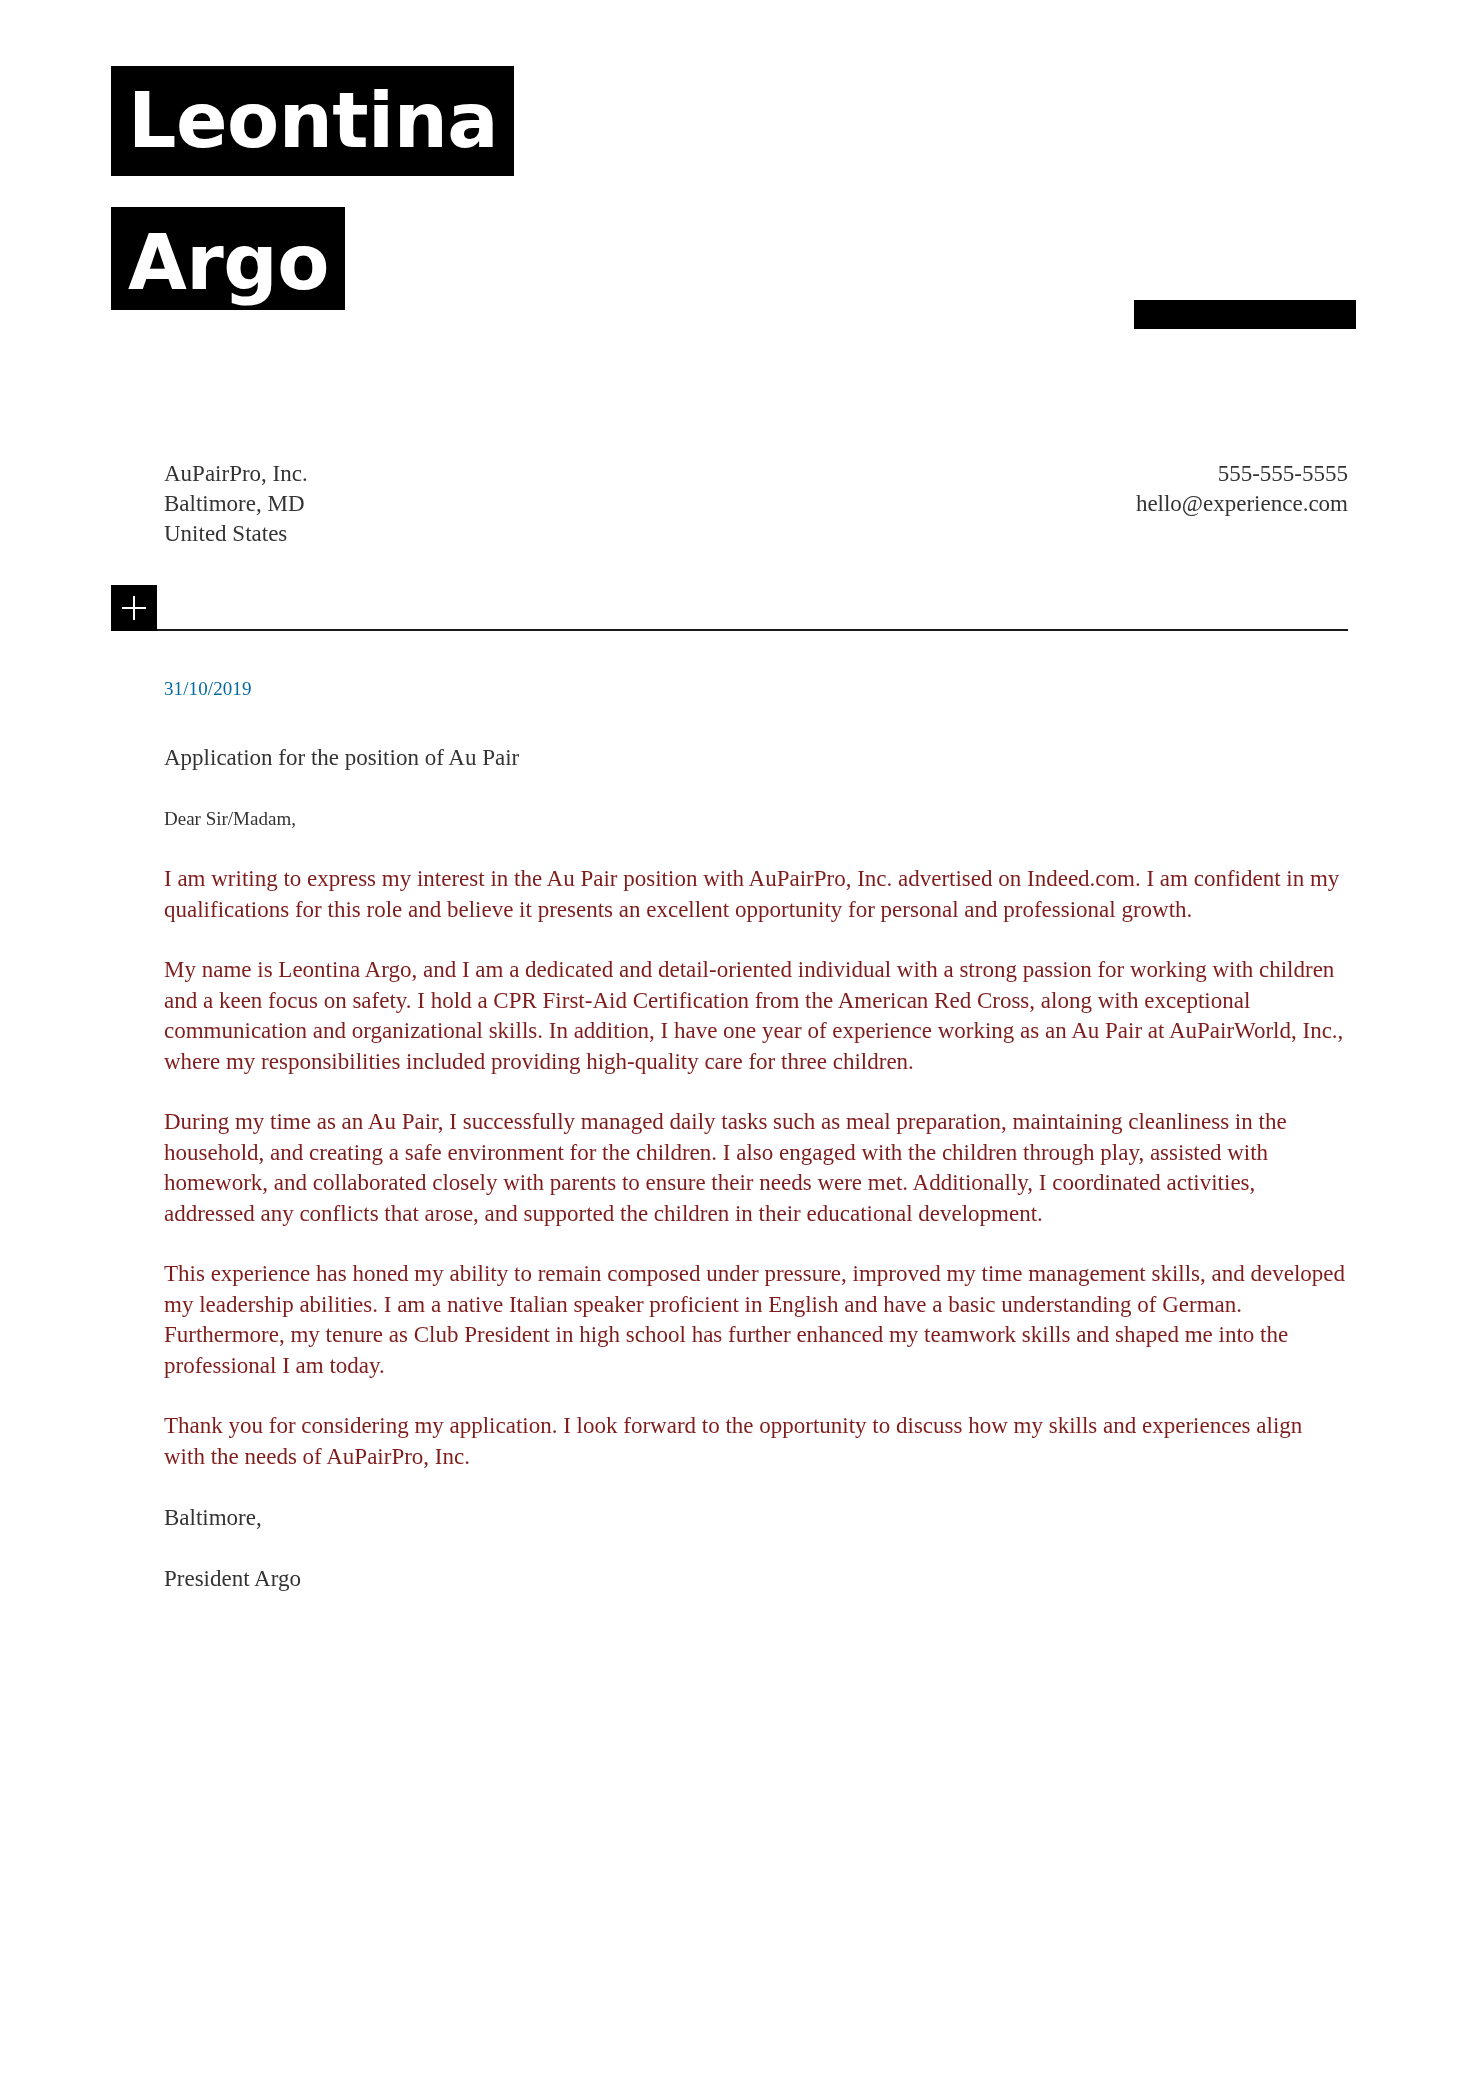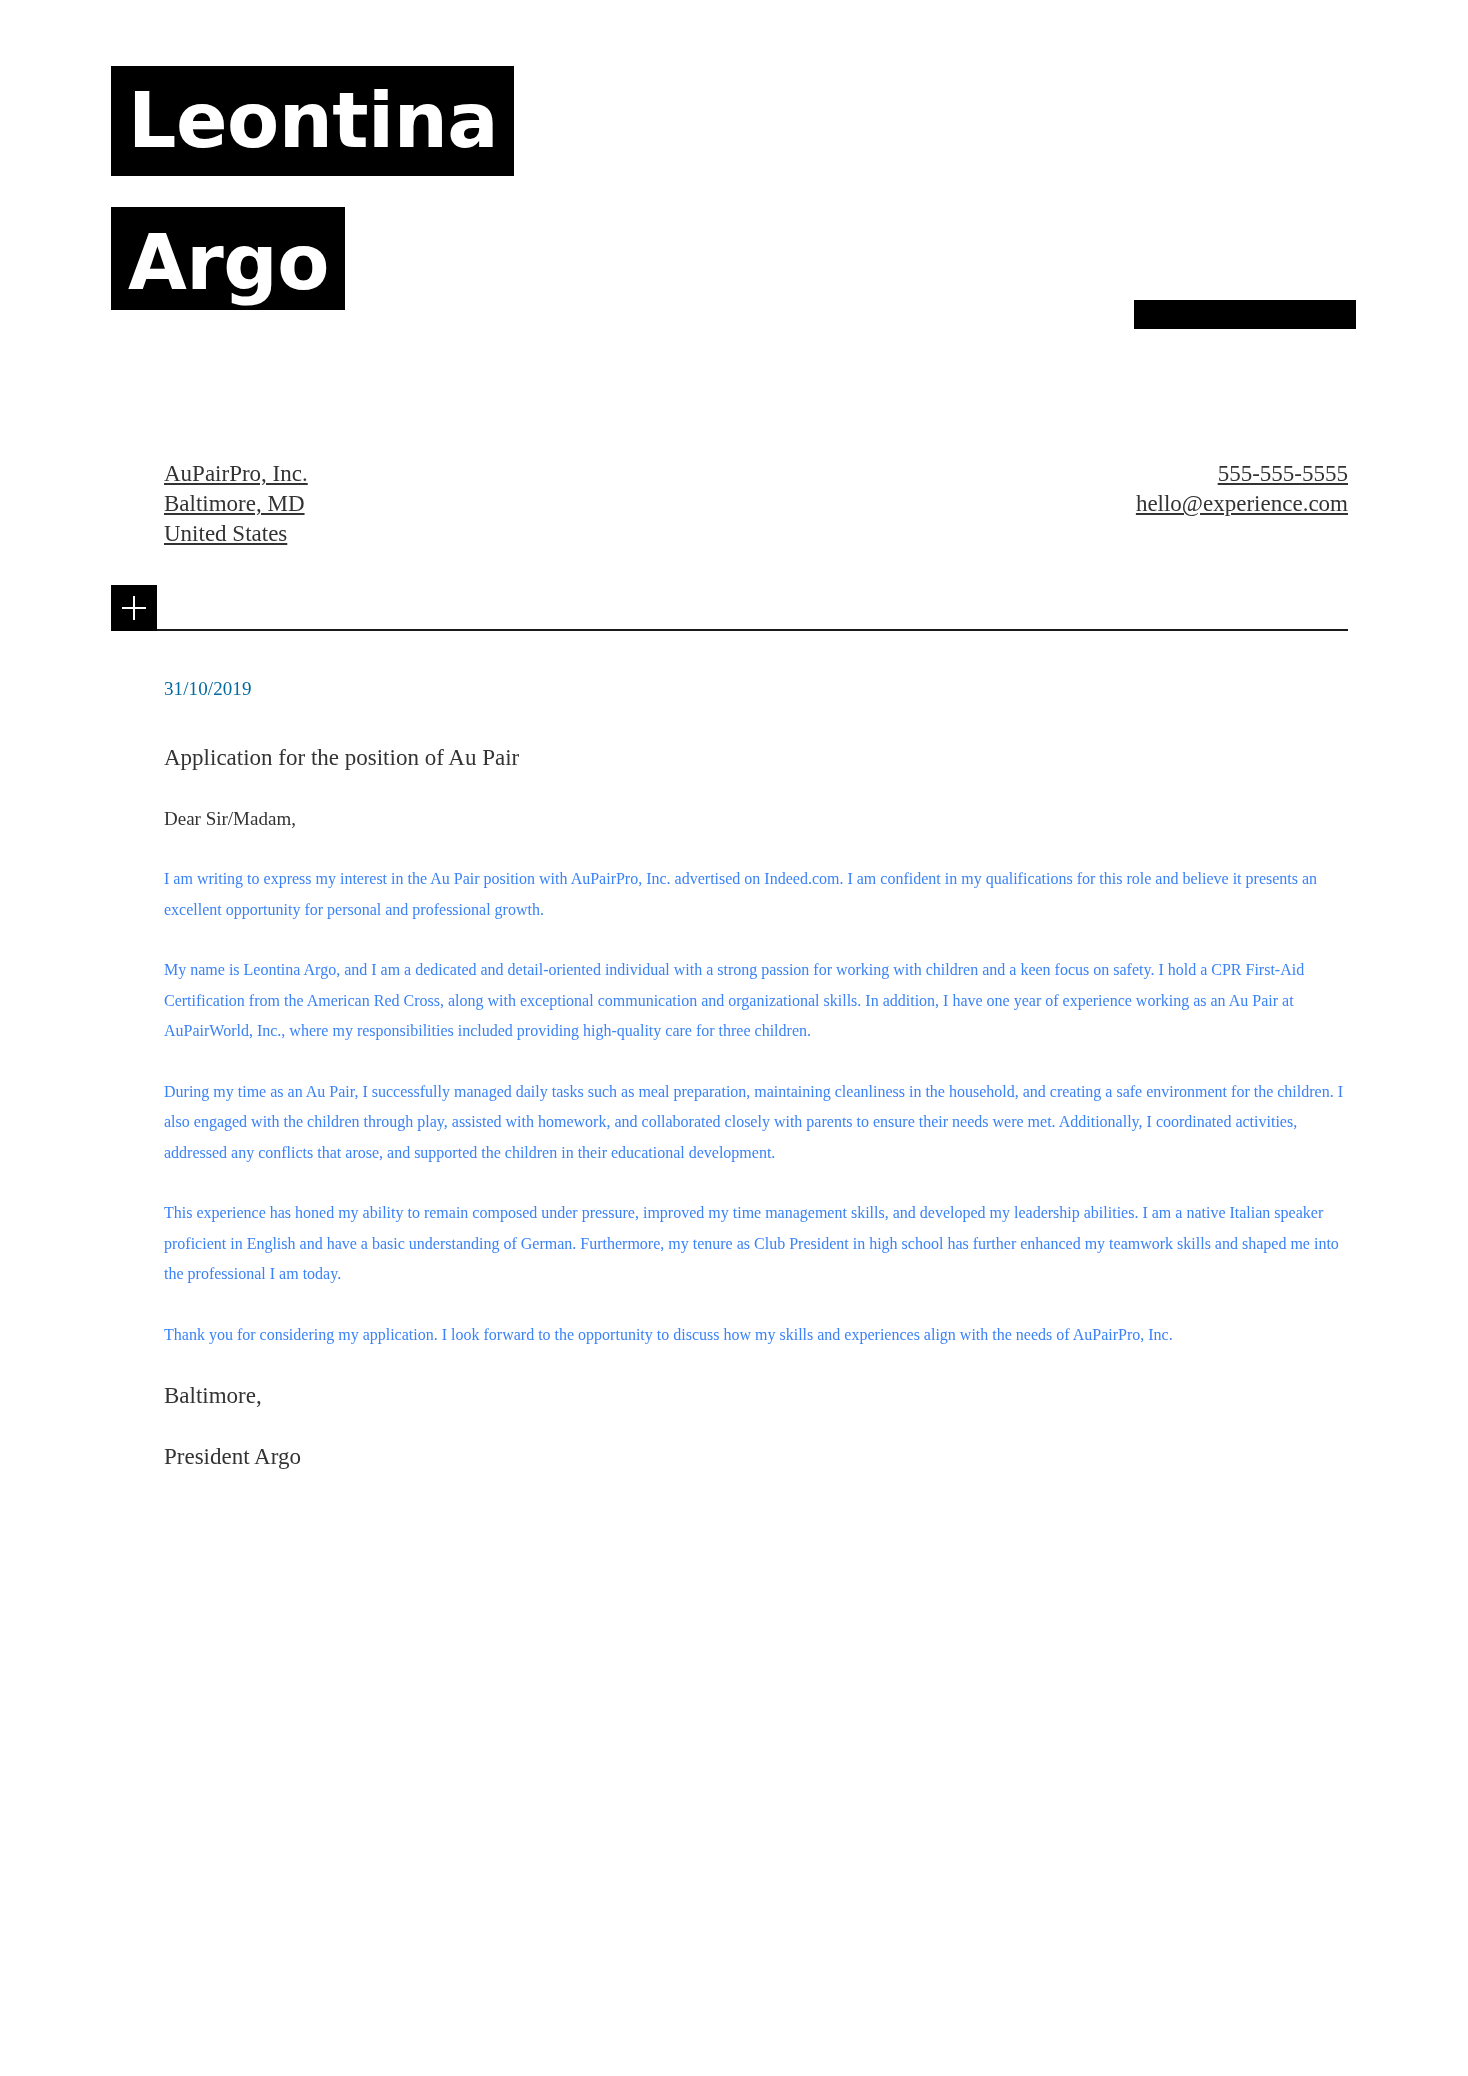--- a/index.html
+++ b/index.html
@@ -75,21 +75,20 @@
   .contact-col {
     font-size: 23px;
     line-height: 30px;
     color: #333333;
   }
   .contact-col.right {
     text-align: right;
   }
   .contact-col div {
     white-space: nowrap;
-    text-decoration: underline;
   }
 
   
   .divider-wrap {
     position: absolute;
     left: 111px;
     top: 585px;
     width: 1237px;
     height: 46px;
   }
@@ -149,23 +148,23 @@
     margin-bottom: 30px;
     margin-top: 40px;
   }
   .salutation {
     font-size: 19px;
     line-height: 31px;
     color: #333333;
     margin-bottom: 30px;
   }
   .paragraph {
-    font-size: 16px;
+    font-size: 23px;
     line-height: 30.5px;
-    color: #3b82f6;
+    color: #7f1d1d;
     margin-bottom: 30px;
     text-align: left;
   }
   .closing {
     font-size: 23px;
     line-height: 31px;
     color: #333333;
     margin-bottom: 30px;
   }
   .signature {

